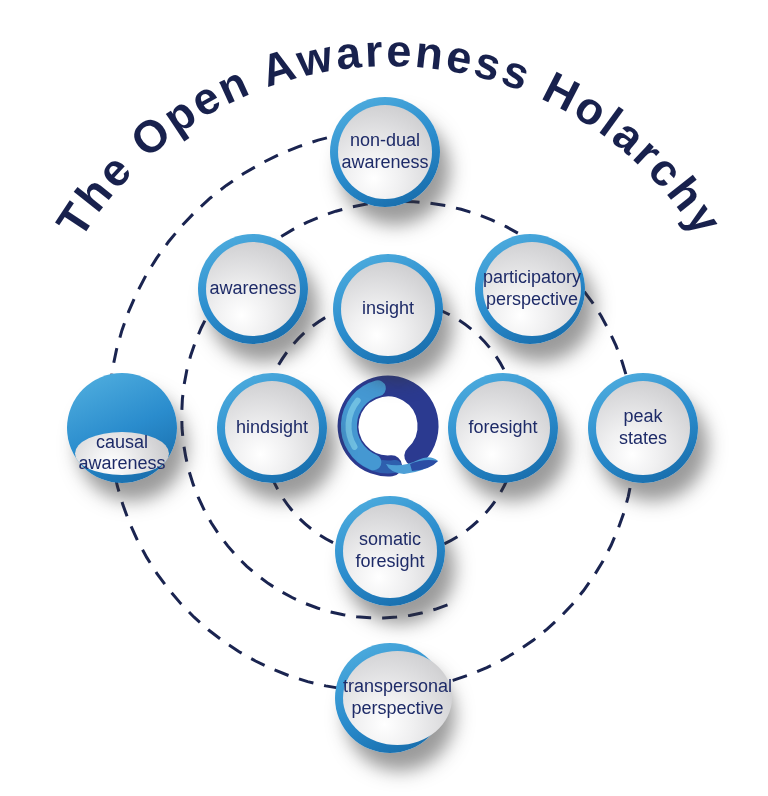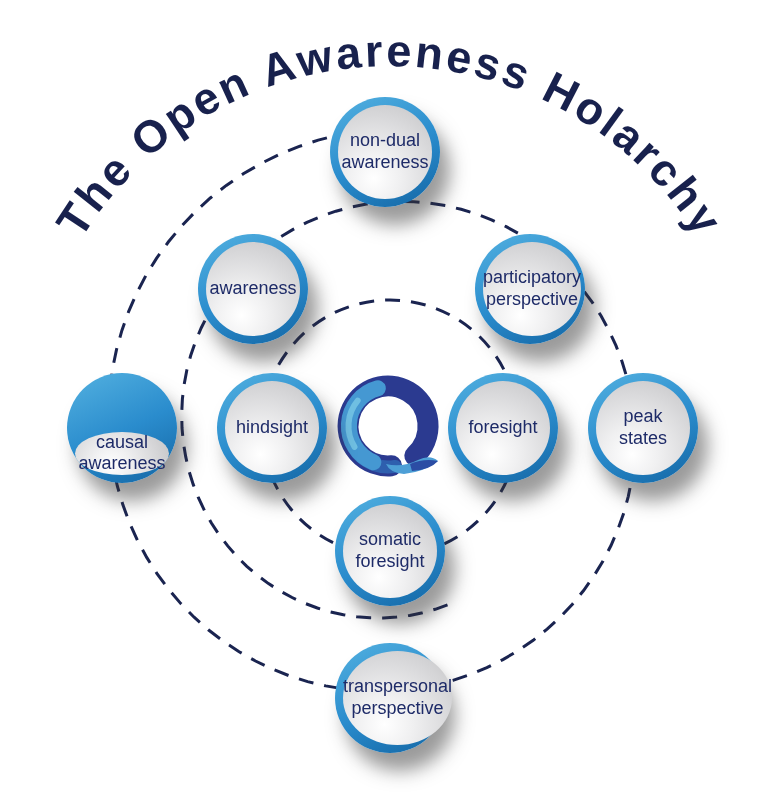--- a/index.html
+++ b/index.html
@@ -60,20 +60,25 @@
     <div class="node-inner">
       <span class="node-label">non-dual
 awareness</span>
     </div>
   </div>
   <div class="node" style="left: 253px; top: 289px;">
     <div class="node-inner">
       <span class="node-label">awareness</span>
     </div>
   </div>
+  <div class="node" style="left: 388px; top: 309px;">
+    <div class="node-inner">
+      <span class="node-label">insight</span>
+    </div>
+  </div>
   <div class="node" style="left: 530px; top: 289px;">
     <div class="node-inner">
       <span class="node-label">participatory
 perspective</span>
     </div>
   </div>
   <div class="node" style="left: 122px; top: 428px; align-items: flex-end;">
     <div class="node-inner">
       <span class="node-label">causal
 awareness</span>

